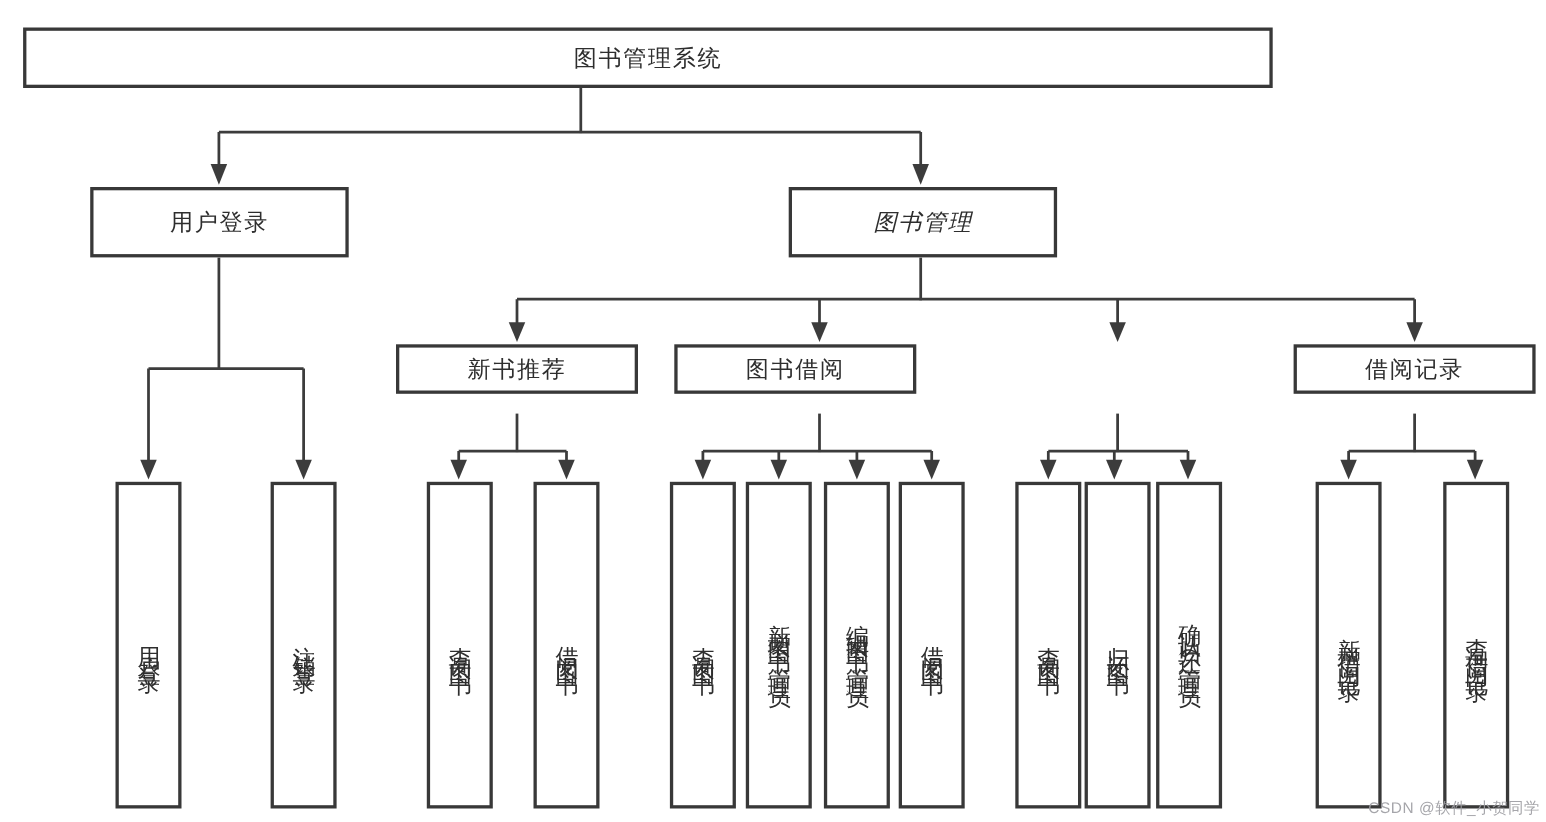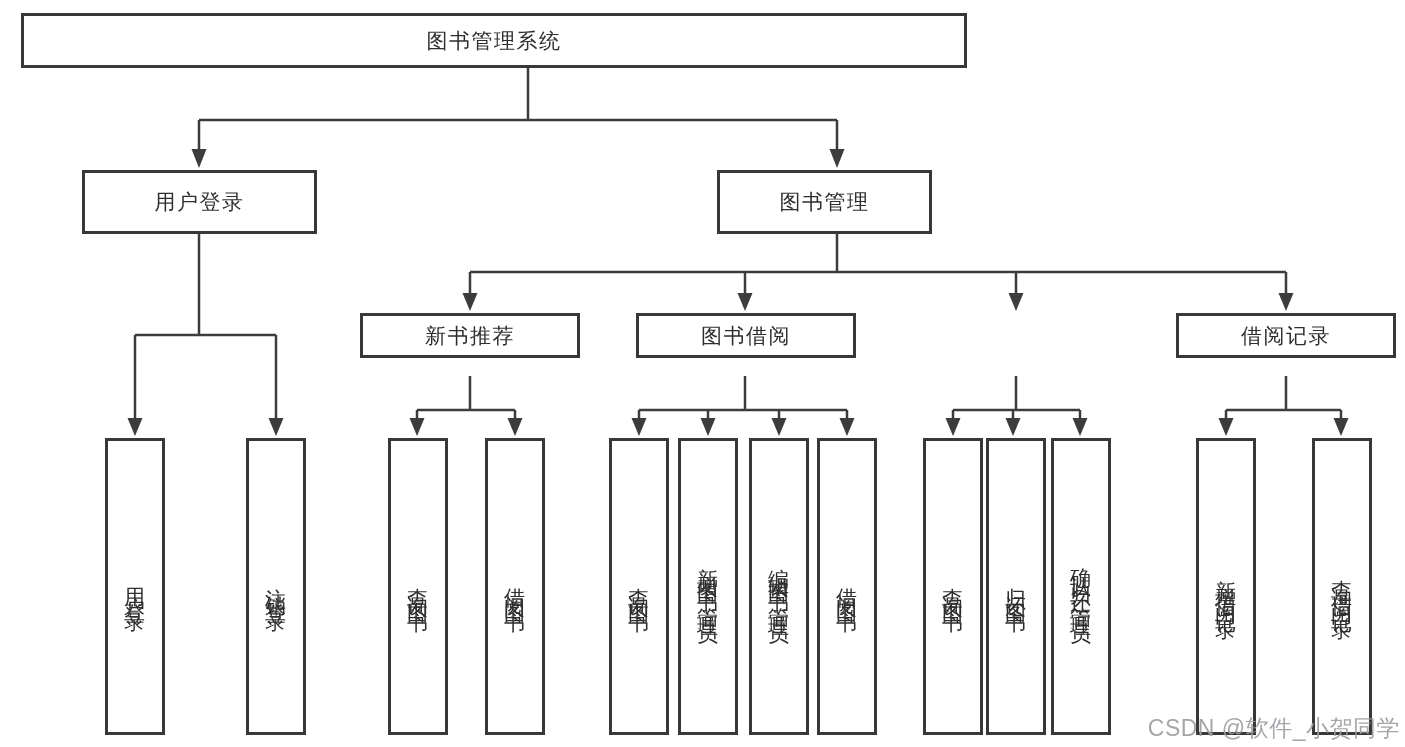--- a/index.html
+++ b/index.html
@@ -7,31 +7,31 @@
     position:relative;width:1405px;height:747px;overflow:hidden;
     background:#ffffff;font-family:"Liberation Sans",sans-serif;color:#2e2e2e;
   }
   .connectors{position:absolute;left:0;top:0;z-index:1;}
   .node{
     position:absolute;box-sizing:border-box;background:#ffffff;
     border:3px solid #383838;display:flex;align-items:center;justify-content:center;
     z-index:2;
   }
   .h-node{font-size:21px;letter-spacing:1.5px;white-space:nowrap;}
-  .root{left:21px;top:13px;width:946px;height:55px;}
+  .root{left:21px;top:25px;width:1136px;height:55px;}
   .lvl2{top:170px;height:64px;}
   .lvl3{top:313px;height:45px;width:220px;}
   .leaf{top:438px;height:297px;width:60px;}
   .vtext{
     writing-mode:vertical-rl;text-orientation:mixed;
     font-size:21px;line-height:1;letter-spacing:8px;white-space:nowrap;
   }
   .watermark{
     position:absolute;right:5px;bottom:3px;z-index:6;
-    font-size:23px;letter-spacing:0.5px;color:#9e9ea3;opacity:0.92;white-space:nowrap;
+    font-size:14px;letter-spacing:0.5px;color:#9e9ea3;opacity:0.92;white-space:nowrap;
   }
 </style>
 </head>
 <body>
 
 <div class="canvas">
 
   <svg class="connectors" width="1405" height="747" viewBox="0 0 1405 747">
     <g stroke="#3c3c3c" stroke-width="2.5" fill="none">
 
@@ -105,28 +105,28 @@
     </g>
   </svg>
 
   <div class="node root h-node">
     <span>图书管理系统</span>
   </div>
 
   <div class="node lvl2 h-node" style="left:82px;width:235px;">
     <span>用户登录</span>
   </div>
-  <div class="node lvl2 h-node" style="left:717px;width:215px;">
+  <div class="node lvl2 h-node" style="left:717px;width:244px;font-style:italic;">
     <span>图书管理</span>
   </div>
 
   <div class="node lvl3 h-node" style="left:360px;">
     <span>新书推荐</span>
   </div>
-  <div class="node lvl3 h-node" style="left:636px;">
+  <div class="node lvl3 h-node" style="left:613px;">
     <span>图书借阅</span>
   </div>
   <div class="node lvl3 h-node" style="left:1176px;">
     <span>借阅记录</span>
   </div>
 
   <div class="node leaf" style="left:105px;">
     <span class="vtext">用户登录</span>
   </div>
   <div class="node leaf" style="left:246px;">

